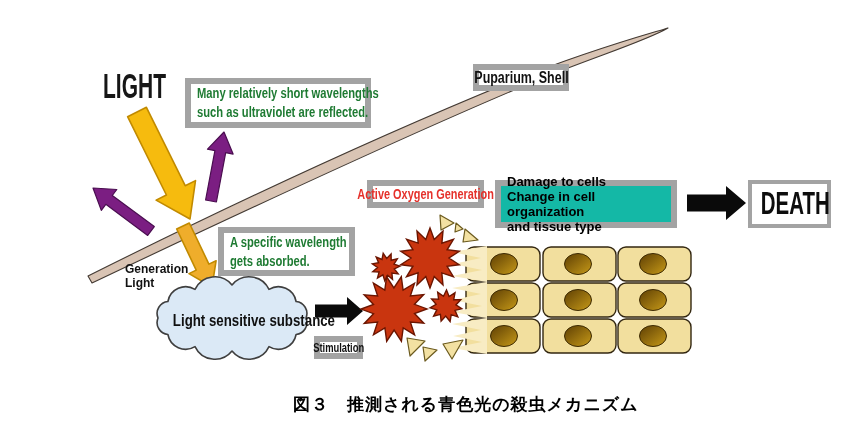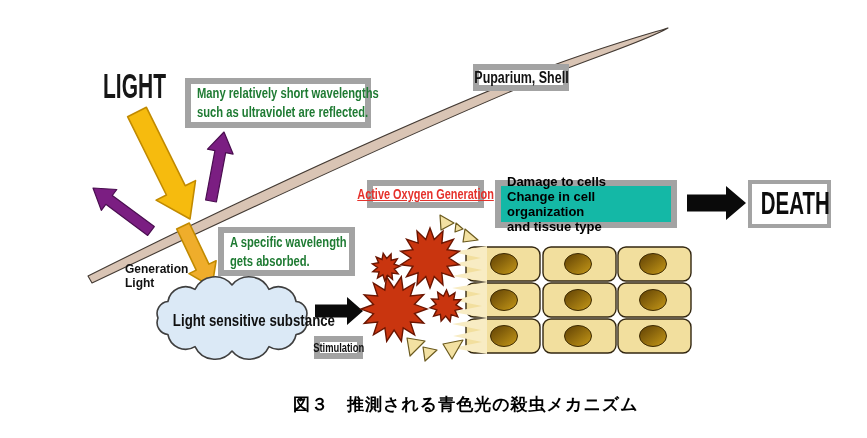--- a/index.html
+++ b/index.html
@@ -24,21 +24,21 @@
   .box{position:absolute;background:#fff;border:6px solid #a3a3a3;box-sizing:border-box;}
   .cond{display:inline-block;transform:scaleX(0.8);transform-origin:left center;white-space:nowrap;}
   .cond-c{display:inline-block;transform:scaleX(0.78);transform-origin:center center;white-space:nowrap;}
   .green-box{display:flex;flex-direction:column;justify-content:center;padding-left:6px;
              color:#1F7B33;font-size:14px;font-weight:700;line-height:19px;}
   #reflected-box{left:185px;top:78px;width:186px;height:50px;}
   #absorbed-box{left:218px;top:227px;width:137px;height:49px;}
   #puparium-box{left:473px;top:64px;width:96px;height:27px;display:flex;align-items:center;justify-content:center;
                 color:#111;font-size:16px;font-weight:700;}
   #active-box{left:367px;top:180px;width:117px;height:28px;display:flex;align-items:center;justify-content:center;
-              color:#E5312B;font-size:14px;font-weight:700;text-decoration:underline;}
+              color:#E5312B;font-size:14px;font-weight:700;}
   #damage-box{left:495px;top:180px;width:182px;height:48px;background:#14b8a6;display:flex;flex-direction:column;
               justify-content:center;padding-left:6px;color:#000;font-size:13px;font-weight:700;line-height:15px;}
   #death-box{left:748px;top:180px;width:83px;height:48px;border-width:4px;display:flex;align-items:center;
              justify-content:center;color:#0d0d0d;font-size:31px;font-weight:700;padding-left:12px;}
   #death-box .cond-c{transform:scaleX(0.66);}
   #stimulation-box{left:314px;top:336px;width:49px;height:23px;display:flex;align-items:center;justify-content:center;
                    color:#111;font-size:12px;font-weight:700;}
   #light-title{position:absolute;left:103px;top:66px;color:#161616;font-size:35px;font-weight:700;}
   #light-title .cond{transform:scaleX(0.60);}
   #transmitted-label{position:absolute;left:125px;top:262px;color:#111;font-size:12px;font-weight:700;line-height:14px;}

